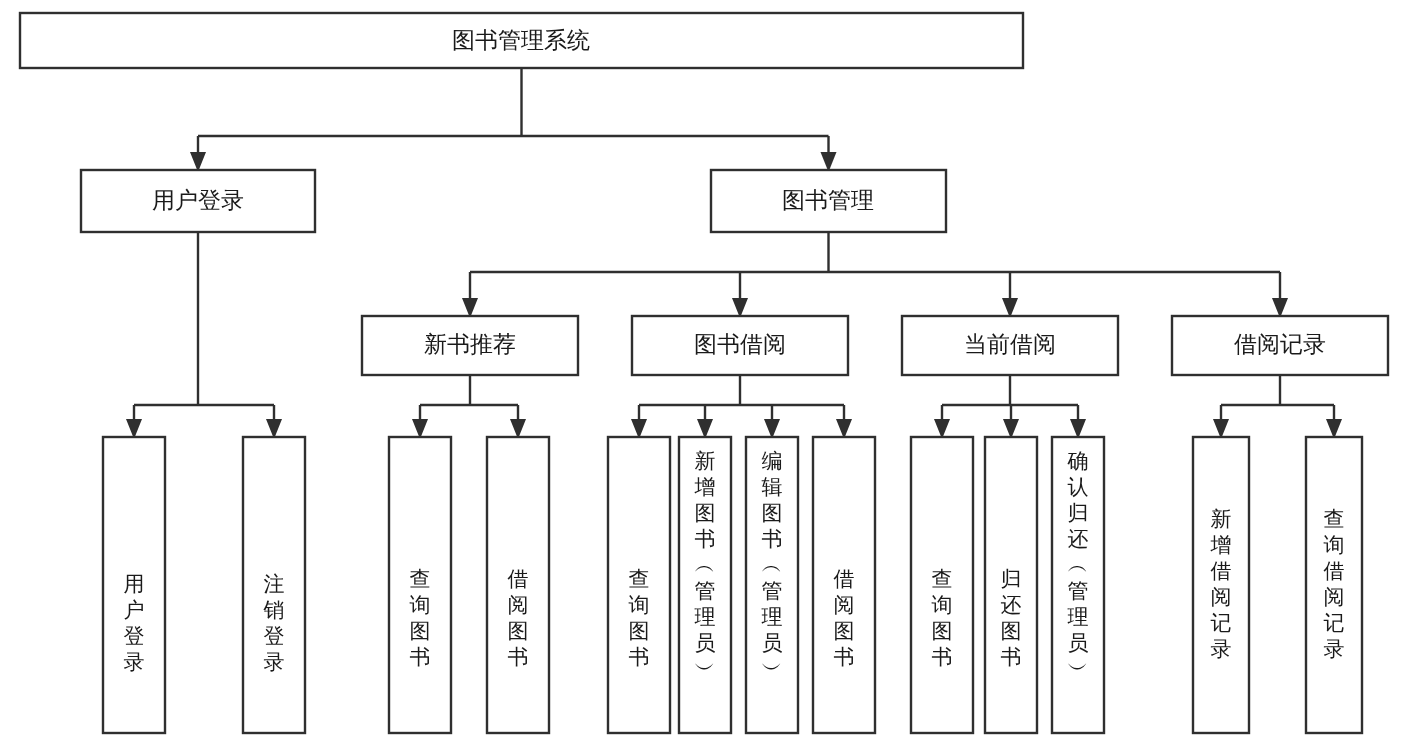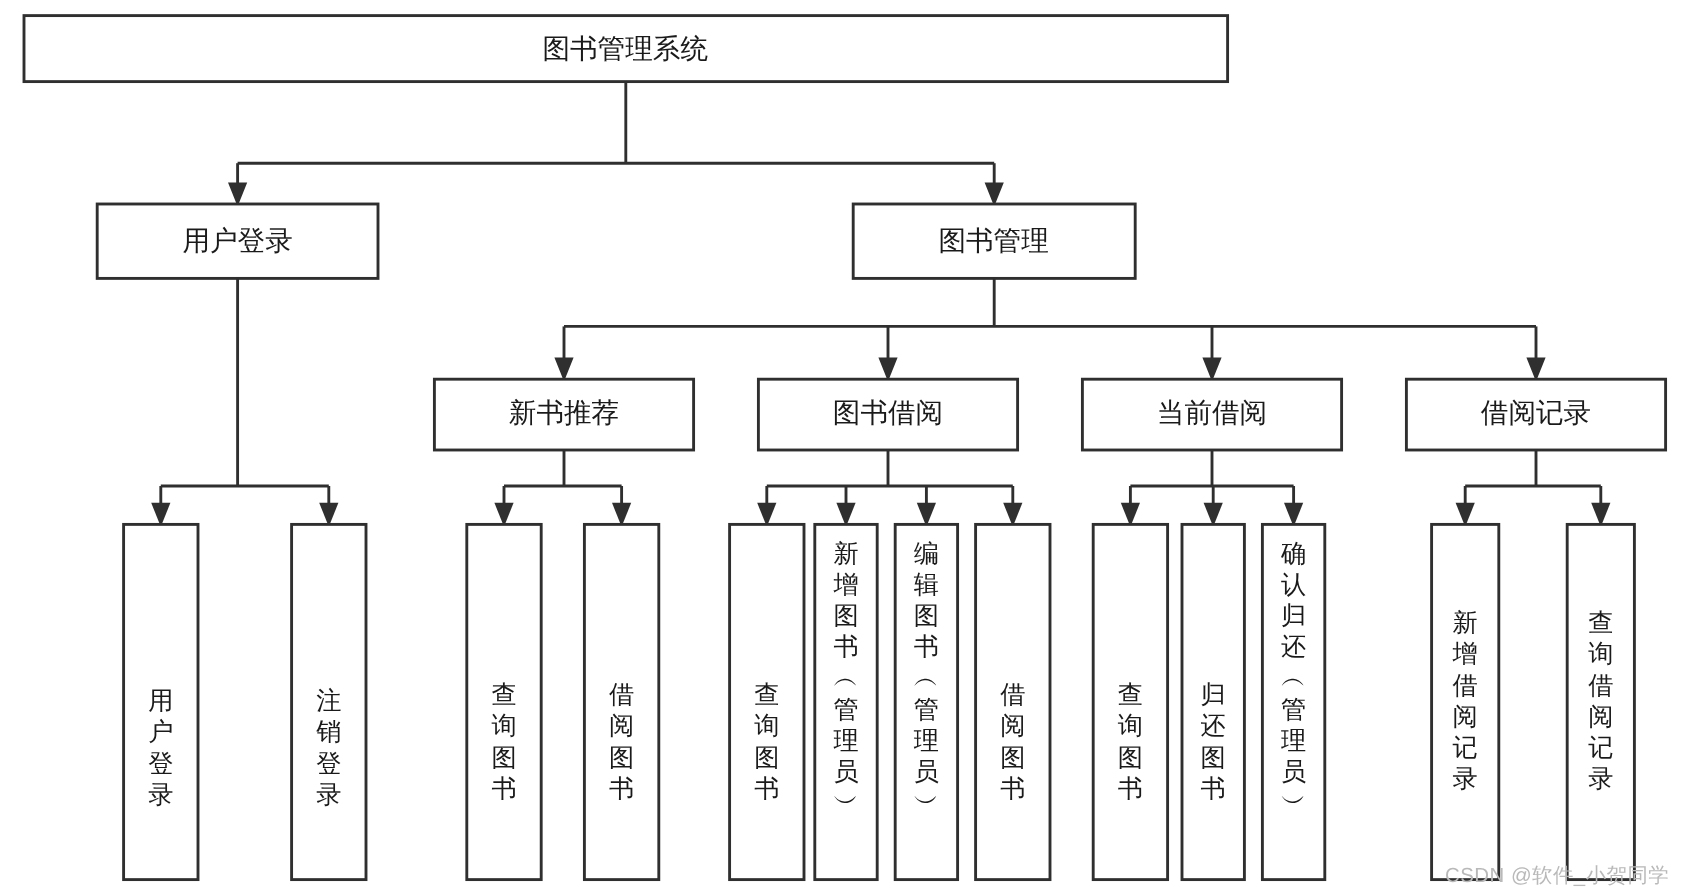--- a/index.html
+++ b/index.html
@@ -238,14 +238,13 @@
       <text class="node-label label-v" x="1221" y="520"><tspan x="1221" dy="0">新</tspan><tspan x="1221" dy="26">增</tspan><tspan x="1221" dy="26">借</tspan><tspan x="1221" dy="26">阅</tspan><tspan x="1221" dy="26">记</tspan><tspan x="1221" dy="26">录</tspan></text>
     </g>
 
     <g>
       <rect class="node-box" x="1306" y="437" width="56" height="296"></rect>
       <text class="node-label label-v" x="1334" y="520"><tspan x="1334" dy="0">查</tspan><tspan x="1334" dy="26">询</tspan><tspan x="1334" dy="26">借</tspan><tspan x="1334" dy="26">阅</tspan><tspan x="1334" dy="26">记</tspan><tspan x="1334" dy="26">录</tspan></text>
     </g>
 
   </svg>
 
-  <div class="watermark">CSDN @软件_小贺同学</div>
 </div>
 
 </body></html>

